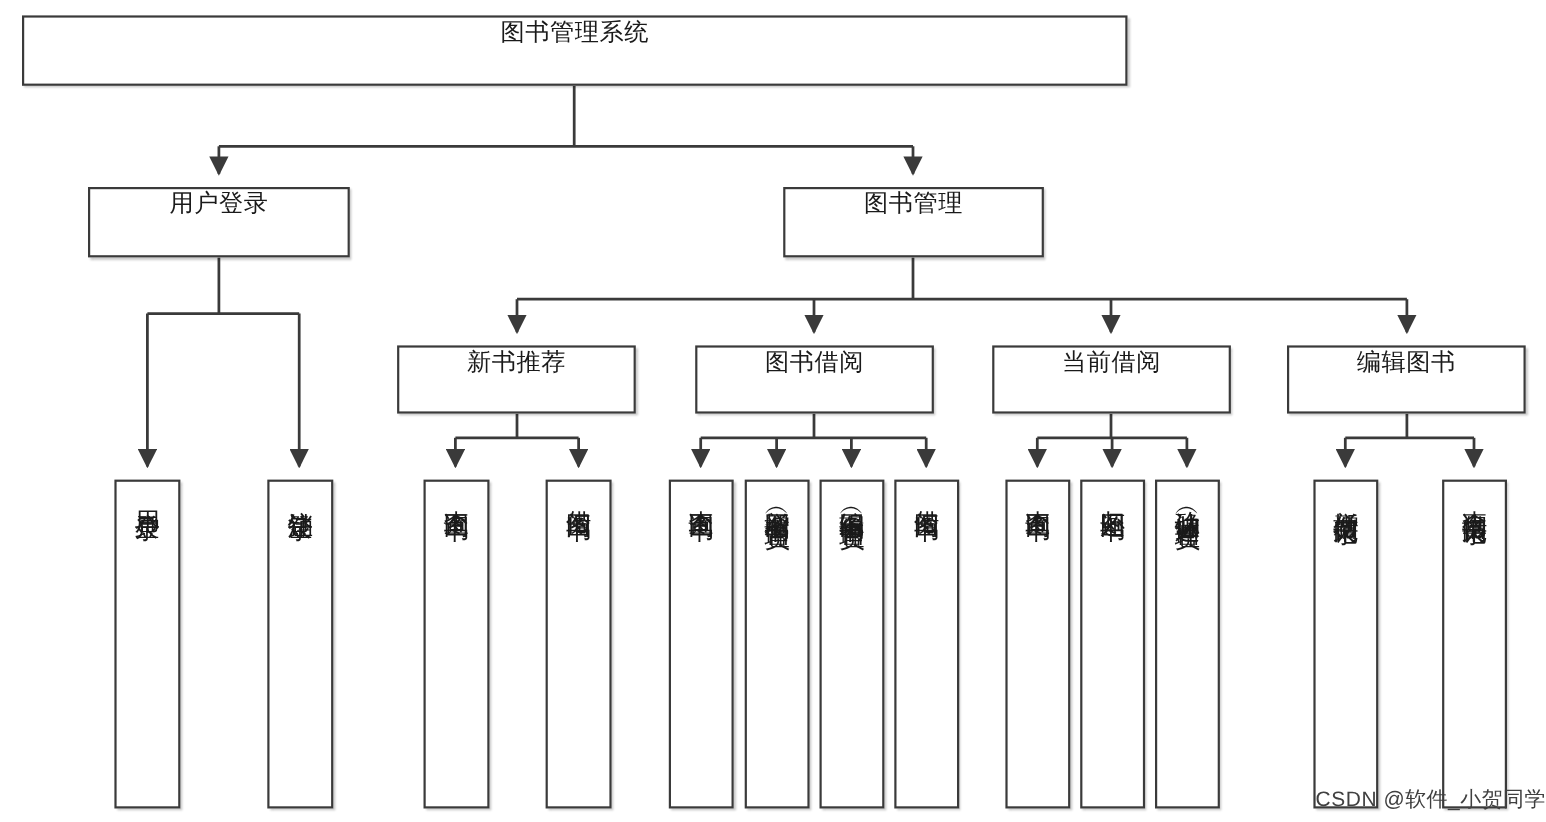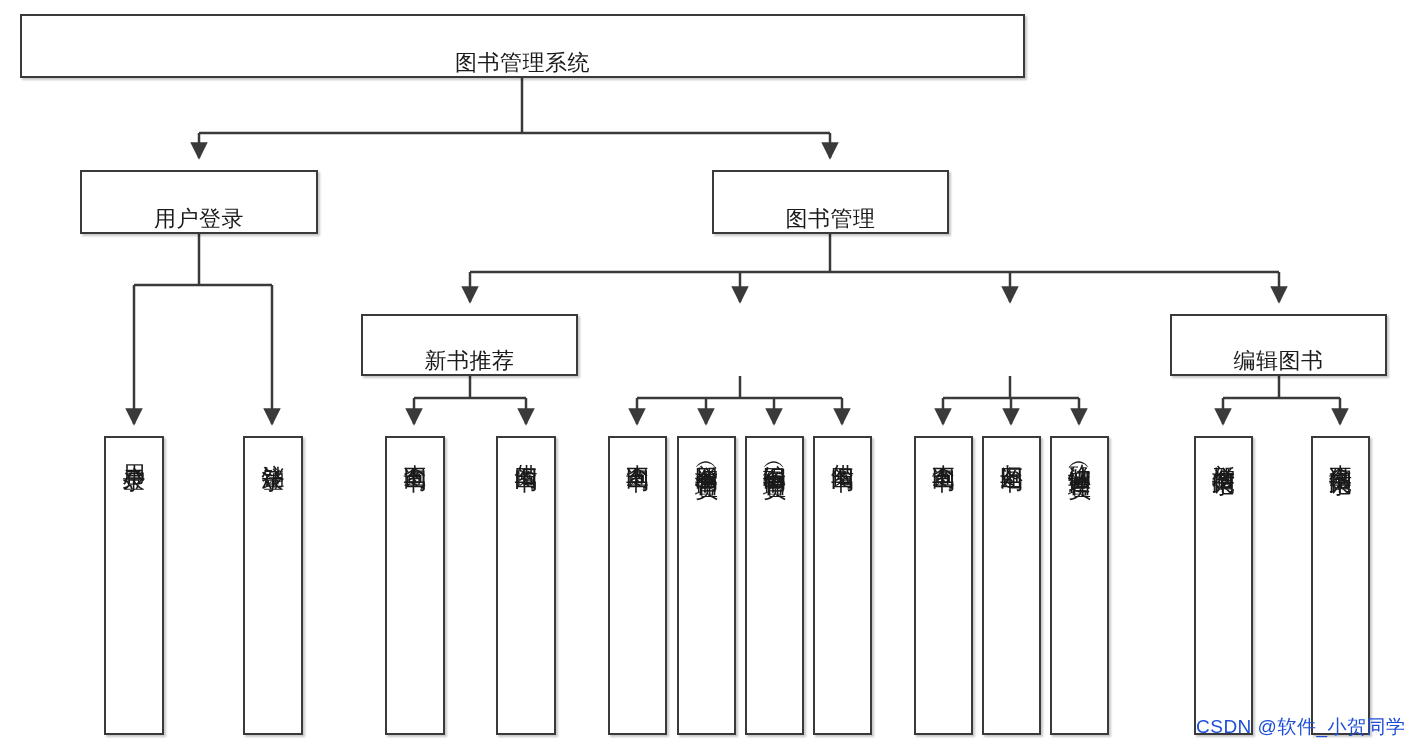--- a/index.html
+++ b/index.html
@@ -25,21 +25,21 @@
     height: 747px;
     pointer-events: none;
   }
   .node {
     position: absolute;
     box-sizing: border-box;
     background: #ffffff;
     border: 2px solid #3a3a3a;
     box-shadow: 2px 2px 2px rgba(0,0,0,0.22);
     display: flex;
-    align-items: flex-end;
+    align-items: flex-start;
     justify-content: center;
   }
   .node .label {
     color: #1a1a1a;
     font-size: 22px;
     line-height: 1.18;
     letter-spacing: 0.5px;
     text-align: center;
     white-space: nowrap;
   }
@@ -55,21 +55,21 @@
   .node.vertical {
     align-items: flex-start;
     justify-content: center;
     padding-top: 8px;
   }
   .watermark {
     position: absolute;
     left: 1196px;
     top: 714px;
     font-size: 19px;
-    color: #1d4ed8;
+    color: #404040;
     white-space: nowrap;
     letter-spacing: 0.5px;
   }
 </style>
 </head>
 <body>
 
 <div id="canvas">
 
   <svg id="wires" viewBox="0 0 1405 747" width="1405" height="747" aria-hidden="true">
@@ -131,21 +131,27 @@
   </div>
 
   <div class="node" style="left:361px; top:314px; width:217px; height:62px;">
     <span class="label">新书推荐</span>
   </div>
 
   <div class="node" style="left:712px; top:170px; width:237px; height:64px;">
     <span class="label">图书管理</span>
   </div>
 
-
+  <div class="node" style="left:632px; top:314px; width:217px; height:62px;">
+    <span class="label">图书借阅</span>
+  </div>
+
+  <div class="node" style="left:902px; top:314px; width:217px; height:62px;">
+    <span class="label">当前借阅</span>
+  </div>
 
   <div class="node" style="left:1170px; top:314px; width:217px; height:62px;">
     <span class="label">编辑图书</span>
   </div>
 
   <div class="node vertical" style="left:104px; top:436px; width:60px; height:299px;">
     <span class="label">用户登录</span>
   </div>
 
   <div class="node vertical" style="left:243px; top:436px; width:60px; height:299px;">

